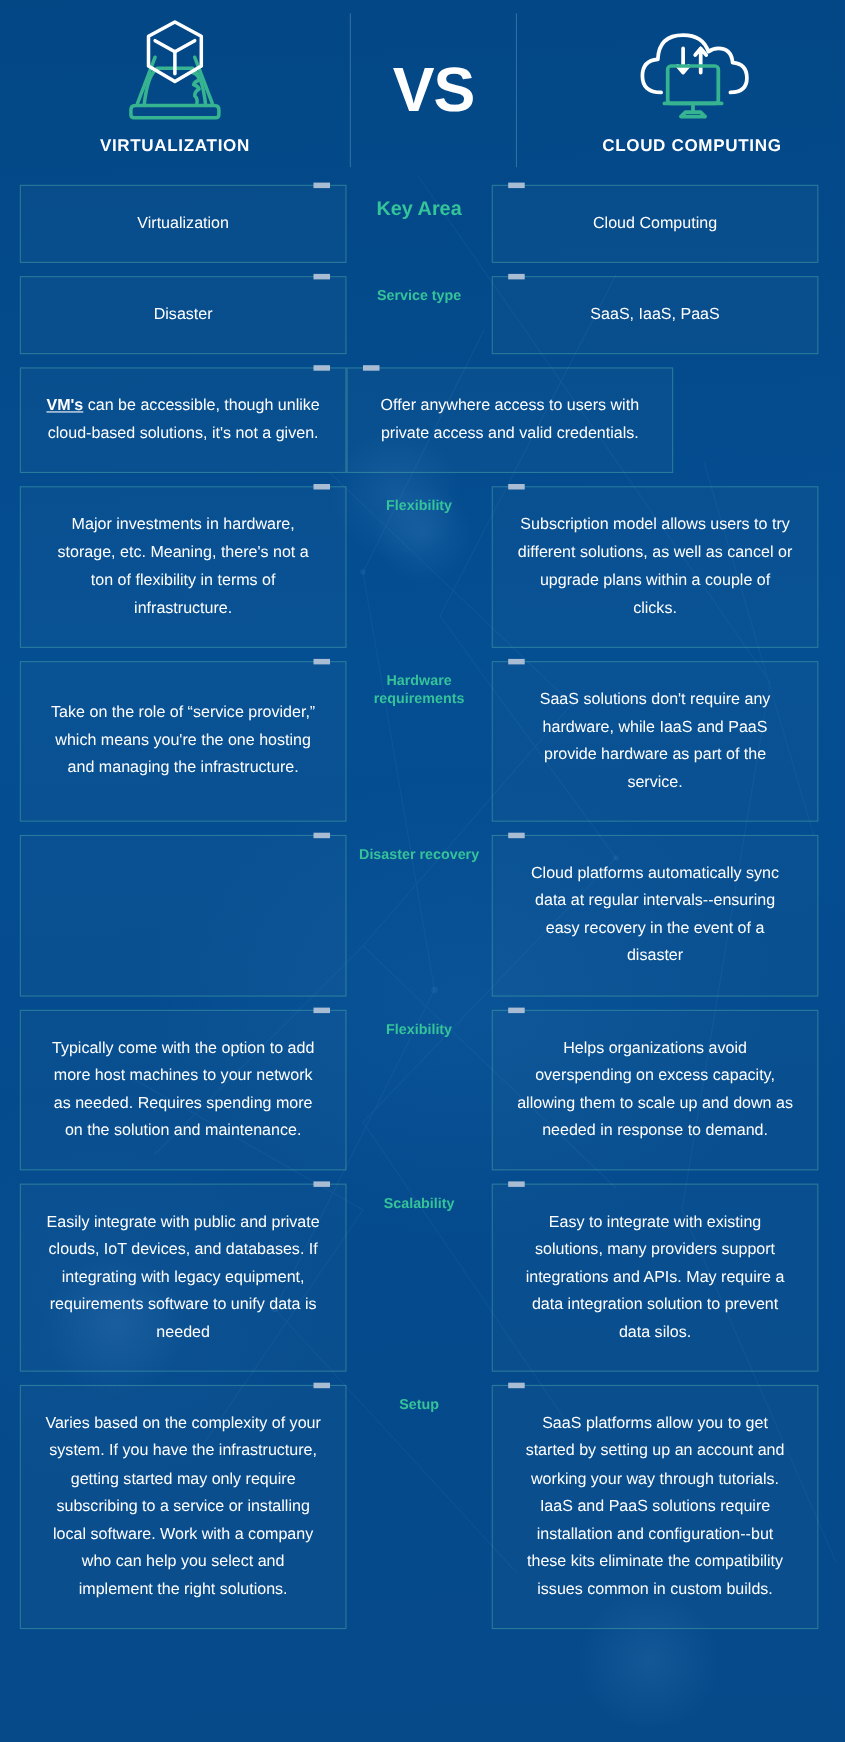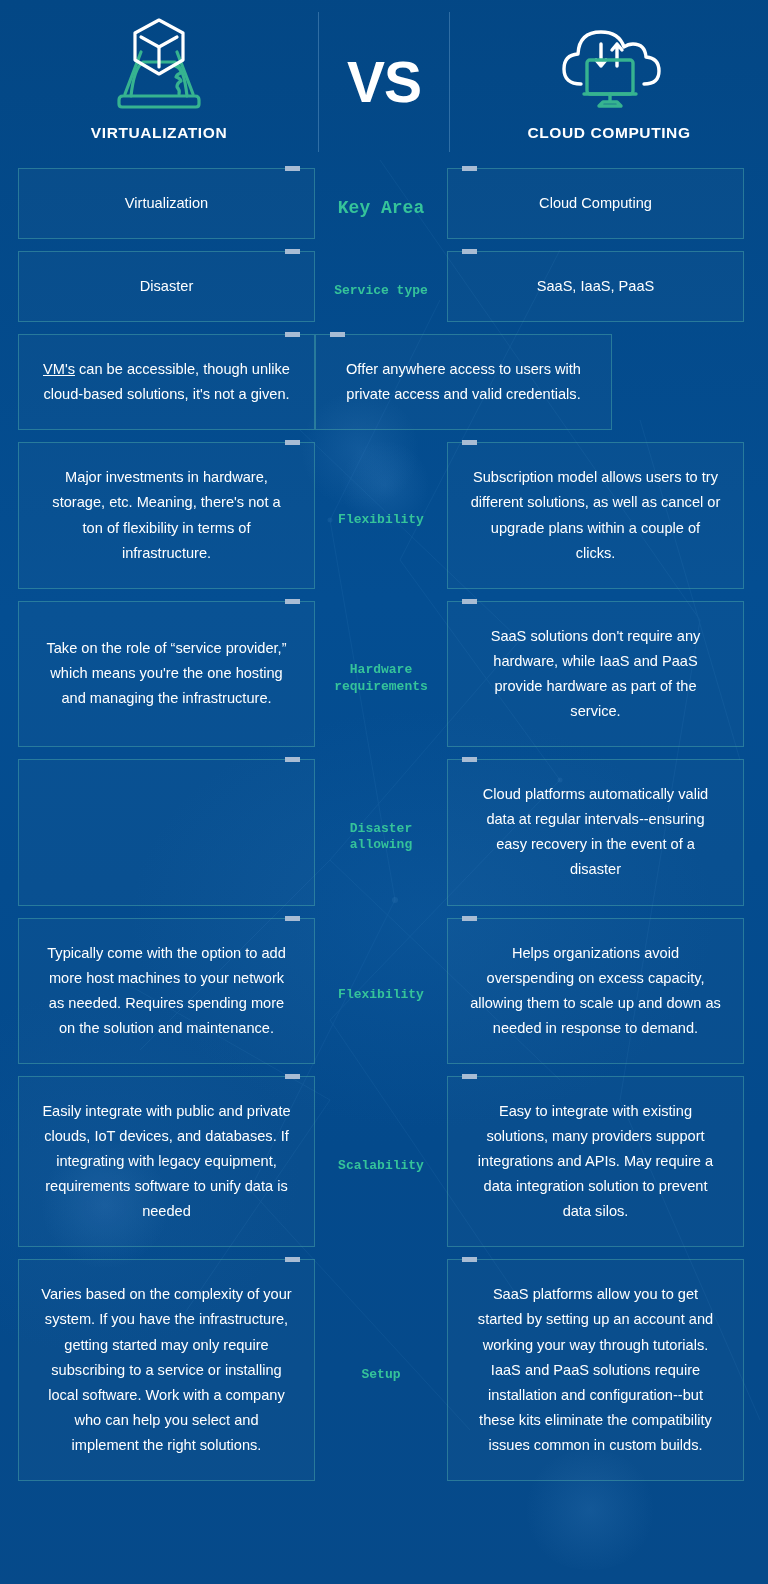--- a/index.html
+++ b/index.html
@@ -46,21 +46,21 @@
   }
   .header-col {
     flex: 0 0 auto;
     display: flex;
     flex-direction: column;
     align-items: center;
     justify-content: flex-start;
     padding-top: 16px;
   }
   .header-col.left  { width: 318px; }
-  .header-col.mid   { width: 132px; position: relative; }
+  .header-col.mid   { width: 152px; position: relative; }
   .header-col.right { width: 318px; }
 
   .hdr-icon { height: 96px; display: flex; align-items: center; justify-content: center; }
 
   .hdr-label {
     margin-top: 12px;
     color: #ffffff;
     font-size: 15.5px;
     font-weight: 700;
     letter-spacing: 0.6px;
@@ -114,32 +114,31 @@
   .cell.right .notch { left: 14px; }
 
   .cell-text {
     color: #ffffff;
     font-size: 14.6px;
     line-height: 1.72;
     text-align: center;
   }
   .cell-text a {
     color: #ffffff;
-    font-weight: 400;
+    font-weight: 700;
     text-decoration: underline;
   }
 
   .key-col {
     width: 132px;
     flex: 0 0 132px;
     display: flex;
-    align-items: center;
+    align-items: flex-start;
     justify-content: center;
     padding-top: 10px;
-    font-family: Liberation Mono, monospace;
   }
   .key-label {
     color: #35c39a;
     font-size: 13px;
     font-weight: 700;
     text-align: center;
     line-height: 1.28;
   }
   .key-label.first {
     font-size: 18px;
@@ -281,25 +280,25 @@
         <div class="cell right">
           <span class="notch"></span>
           <div class="cell-text">SaaS solutions don't require any hardware, while IaaS and PaaS provide hardware as part of the service.</div>
         </div>
       </div>
       <div class="row">
         <div class="cell left">
           <span class="notch"></span>
         </div>
         <div class="key-col">
-          <div class="key-label">Disaster allowing</div>
-        </div>
-        <div class="cell right">
-          <span class="notch"></span>
-          <div class="cell-text">Cloud platforms automatically valid data at regular intervals--ensuring easy recovery in the event of a disaster</div>
+          <div class="key-label">Disaster recovery</div>
+        </div>
+        <div class="cell right">
+          <span class="notch"></span>
+          <div class="cell-text">Cloud platforms automatically sync data at regular intervals--ensuring easy recovery in the event of a disaster</div>
         </div>
       </div>
       <div class="row">
         <div class="cell left">
           <span class="notch"></span>
           <div class="cell-text">Typically come with the option to add more host machines to your network as needed. Requires spending more on the solution and maintenance.</div>
         </div>
         <div class="key-col">
           <div class="key-label">Flexibility</div>
         </div>

